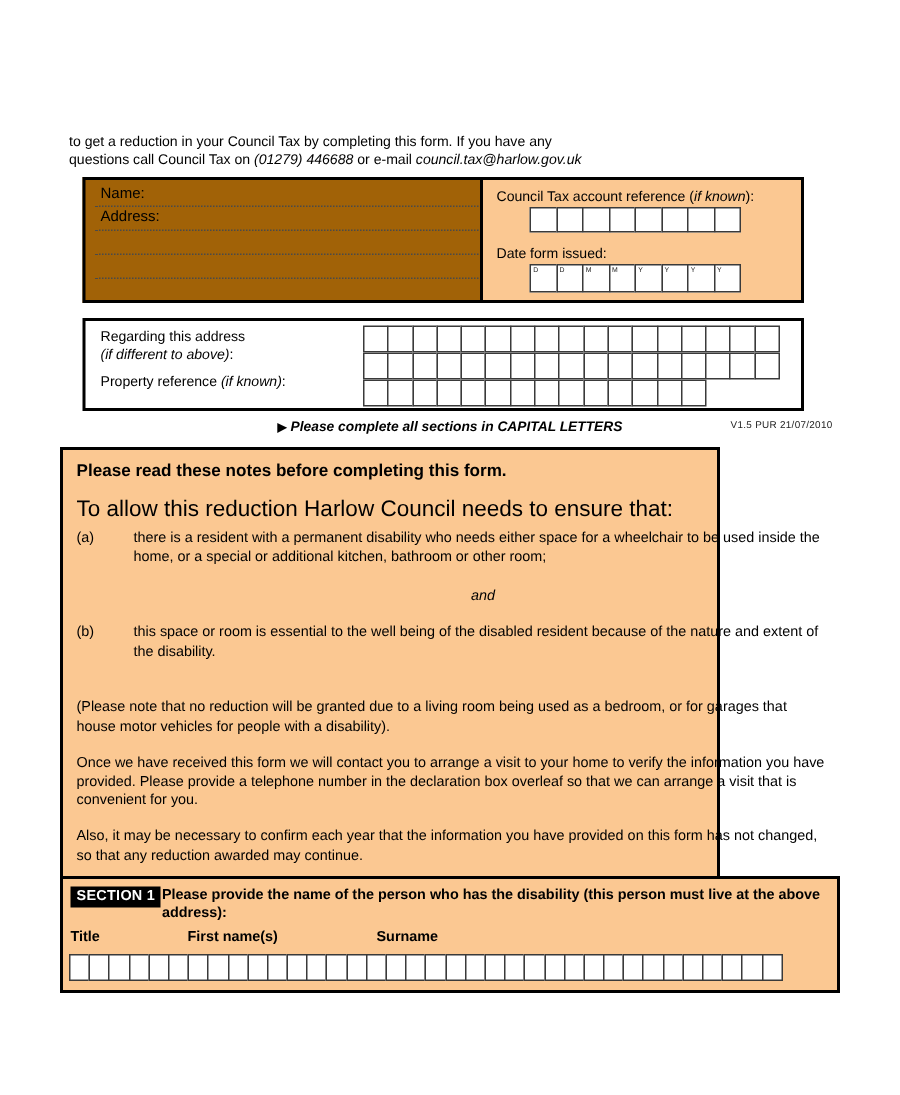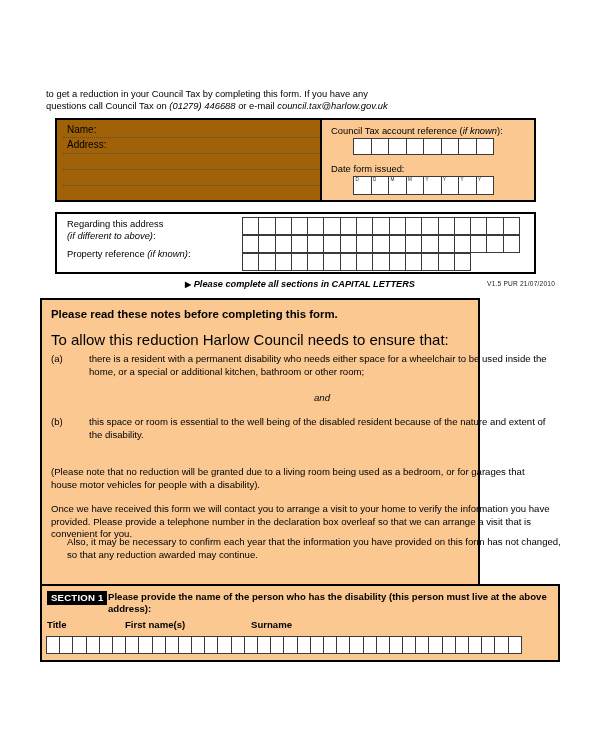--- a/index.html
+++ b/index.html
@@ -383,21 +383,21 @@
 
     <div class="note-and" style="top:92px;">and</div>
 
     <div class="note-item" style="top:116px;">
       <span class="note-marker">(b)</span>
       <span class="note-text">this space or room is essential to the well being of the disabled resident because of the nature and extent of the disability.</span>
     </div>
 
     <div class="note-para" style="top:166px;">(Please note that no reduction will be granted due to a living room being used as a bedroom, or for garages that house motor vehicles for people with a disability).</div>
     <div class="note-para" style="top:203px;">Once we have received this form we will contact you to arrange a visit to your home to verify the information you have provided.  Please provide a telephone number in the declaration box overleaf so that we can arrange a visit that is convenient for you.</div>
-    <div class="note-para" style="top:236px;margin-left:16px;">Also, it may be necessary to confirm each year that the information you have provided on this form has not changed, so that any reduction awarded may continue.</div>
+    <div class="note-para" style="top:252px;">Also, it may be necessary to confirm each year that the information you have provided on this form has not changed, so that any reduction awarded may continue.</div>
   </div>
 
   <div class="section-panel">
     <div class="section-tag">SECTION 1</div>
     <div class="section-instr">Please provide the name of the person who has the disability (this person must live at the above address):</div>
     <div class="name-head" style="left:5px;">Title</div>
     <div class="name-head" style="left:83px;">First name(s)</div>
     <div class="name-head" style="left:193px;margin-left:16px;">Surname</div>
     <div class="cellrow" id="name-cells" style="left:4px; top:50px;">
         <div class="cell" style="width: 14.2px; height: 18px;"></div>

